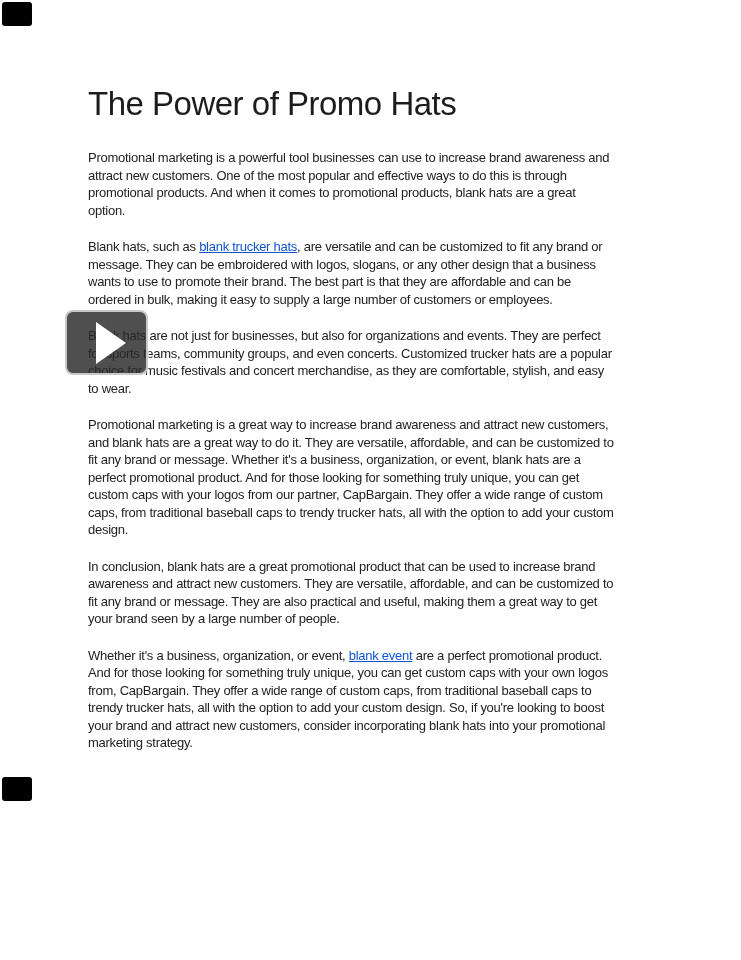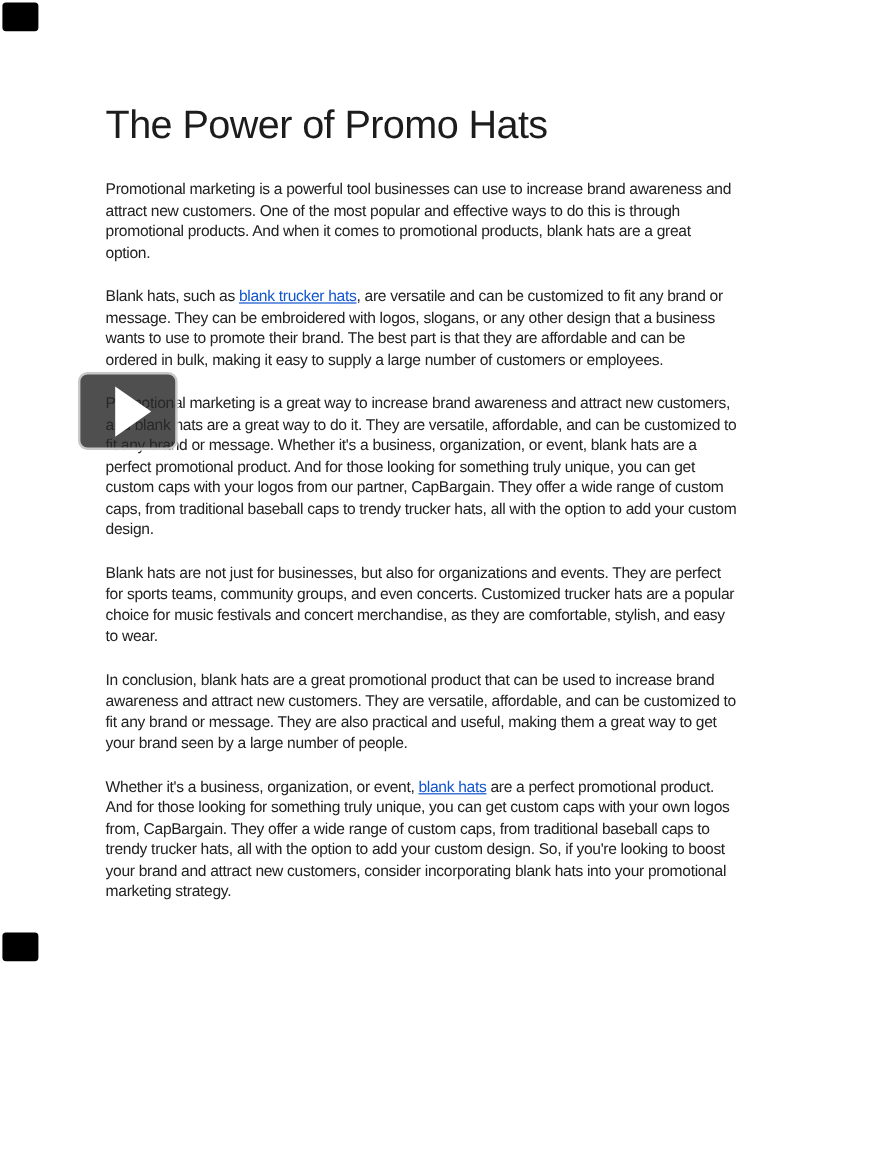--- a/index.html
+++ b/index.html
@@ -82,36 +82,36 @@
 
   <div class="doc-body">
       <p class="para">Promotional marketing is a powerful tool businesses can use to increase brand awareness and
 attract new customers. One of the most popular and effective ways to do this is through
 promotional products. And when it comes to promotional products, blank hats are a great
 option.</p>
       <p class="para">Blank hats, such as <a class="doclink" href="#">blank trucker hats</a>, are versatile and can be customized to fit any brand or
 message. They can be embroidered with logos, slogans, or any other design that a business
 wants to use to promote their brand. The best part is that they are affordable and can be
 ordered in bulk, making it easy to supply a large number of customers or employees.</p>
+      <p class="para">Blank hats are not just for businesses, but also for organizations and events. They are perfect
+for sports teams, community groups, and even concerts. Customized trucker hats are a popular
+choice for music festivals and concert merchandise, as they are comfortable, stylish, and easy
+to wear.</p>
       <p class="para">Promotional marketing is a great way to increase brand awareness and attract new customers,
 and blank hats are a great way to do it. They are versatile, affordable, and can be customized to
 fit any brand or message. Whether it's a business, organization, or event, blank hats are a
 perfect promotional product. And for those looking for something truly unique, you can get
 custom caps with your logos from our partner, CapBargain. They offer a wide range of custom
 caps, from traditional baseball caps to trendy trucker hats, all with the option to add your custom
 design.</p>
-      <p class="para">Blank hats are not just for businesses, but also for organizations and events. They are perfect
-for sports teams, community groups, and even concerts. Customized trucker hats are a popular
-choice for music festivals and concert merchandise, as they are comfortable, stylish, and easy
-to wear.</p>
       <p class="para">In conclusion, blank hats are a great promotional product that can be used to increase brand
 awareness and attract new customers. They are versatile, affordable, and can be customized to
 fit any brand or message. They are also practical and useful, making them a great way to get
 your brand seen by a large number of people.</p>
-      <p class="para">Whether it's a business, organization, or event, <a class="doclink" href="#">blank hats</a> are a perfect promotional product.
+      <p class="para">Whether it's a business, organization, or event, <a class="doclink" href="#">blank event</a> are a perfect promotional product.
 And for those looking for something truly unique, you can get custom caps with your own logos
 from, CapBargain. They offer a wide range of custom caps, from traditional baseball caps to
 trendy trucker hats, all with the option to add your custom design. So, if you're looking to boost
 your brand and attract new customers, consider incorporating blank hats into your promotional
 marketing strategy.</p>
     </div>
 
   <div class="play-button">
     <div class="play-triangle"></div>
   </div>

